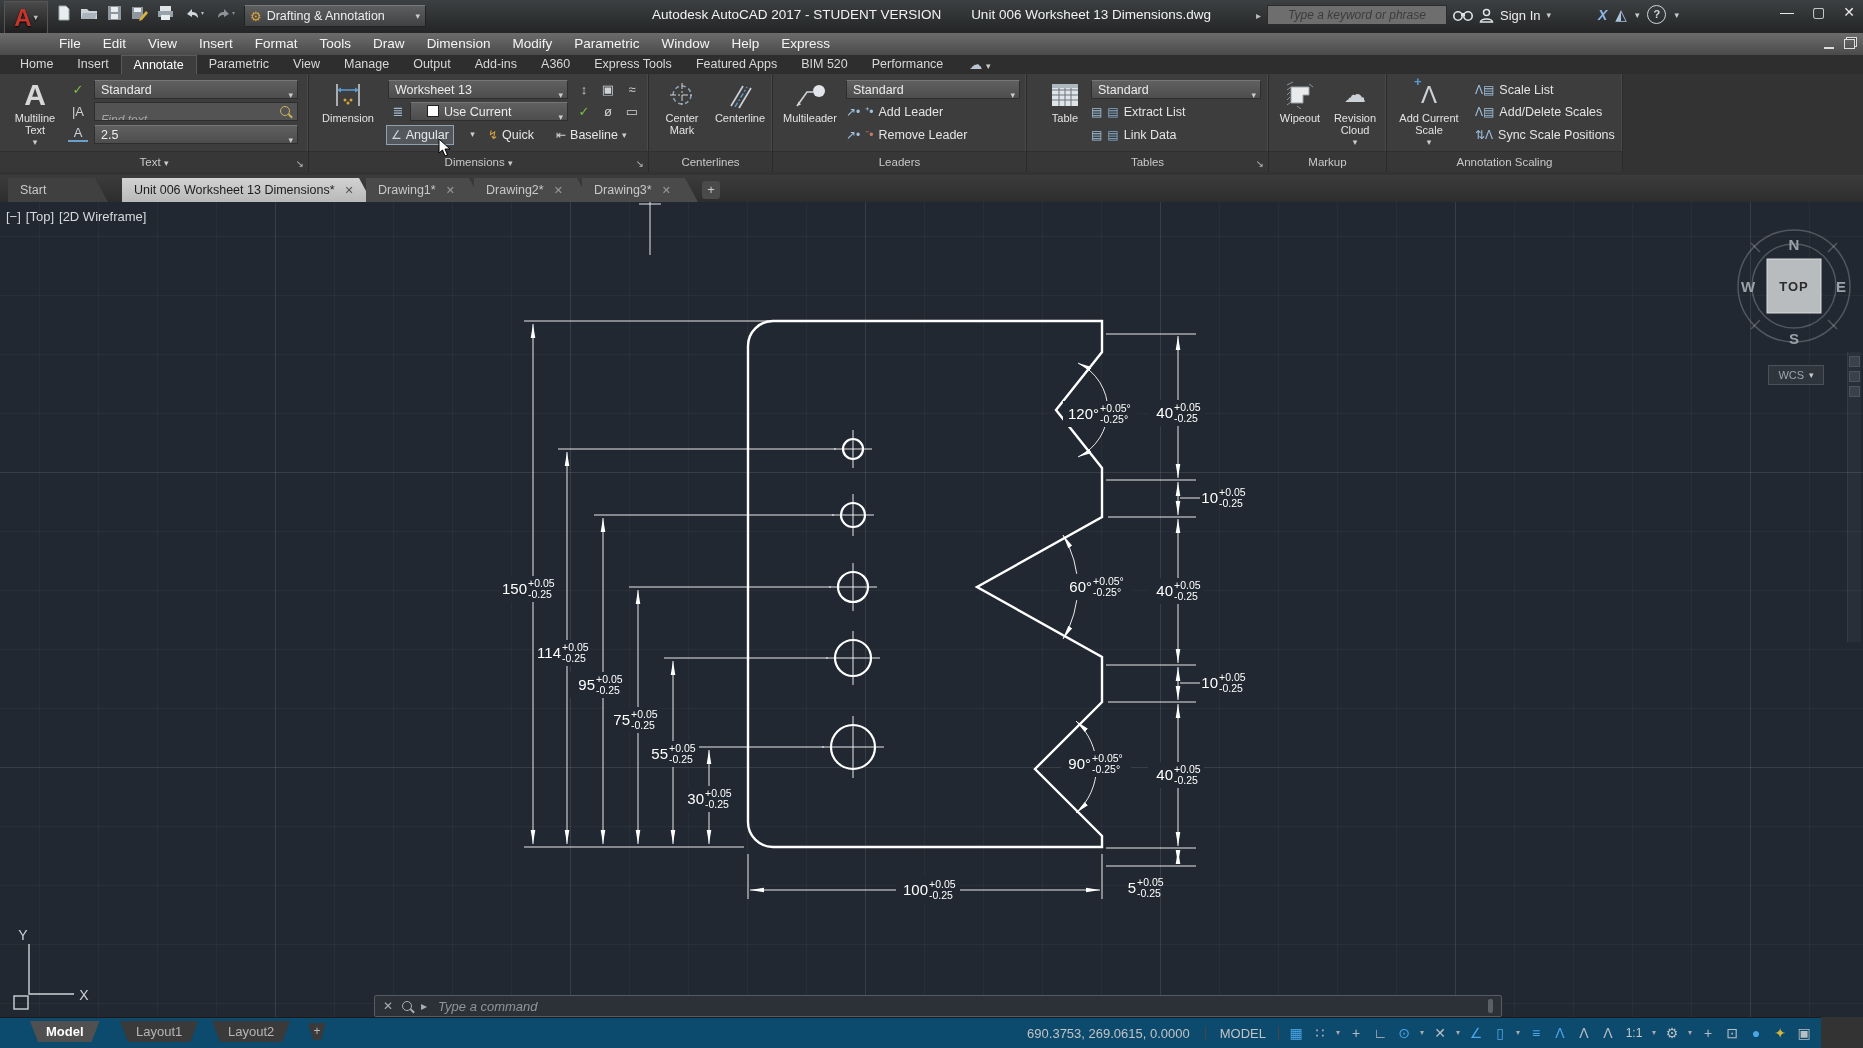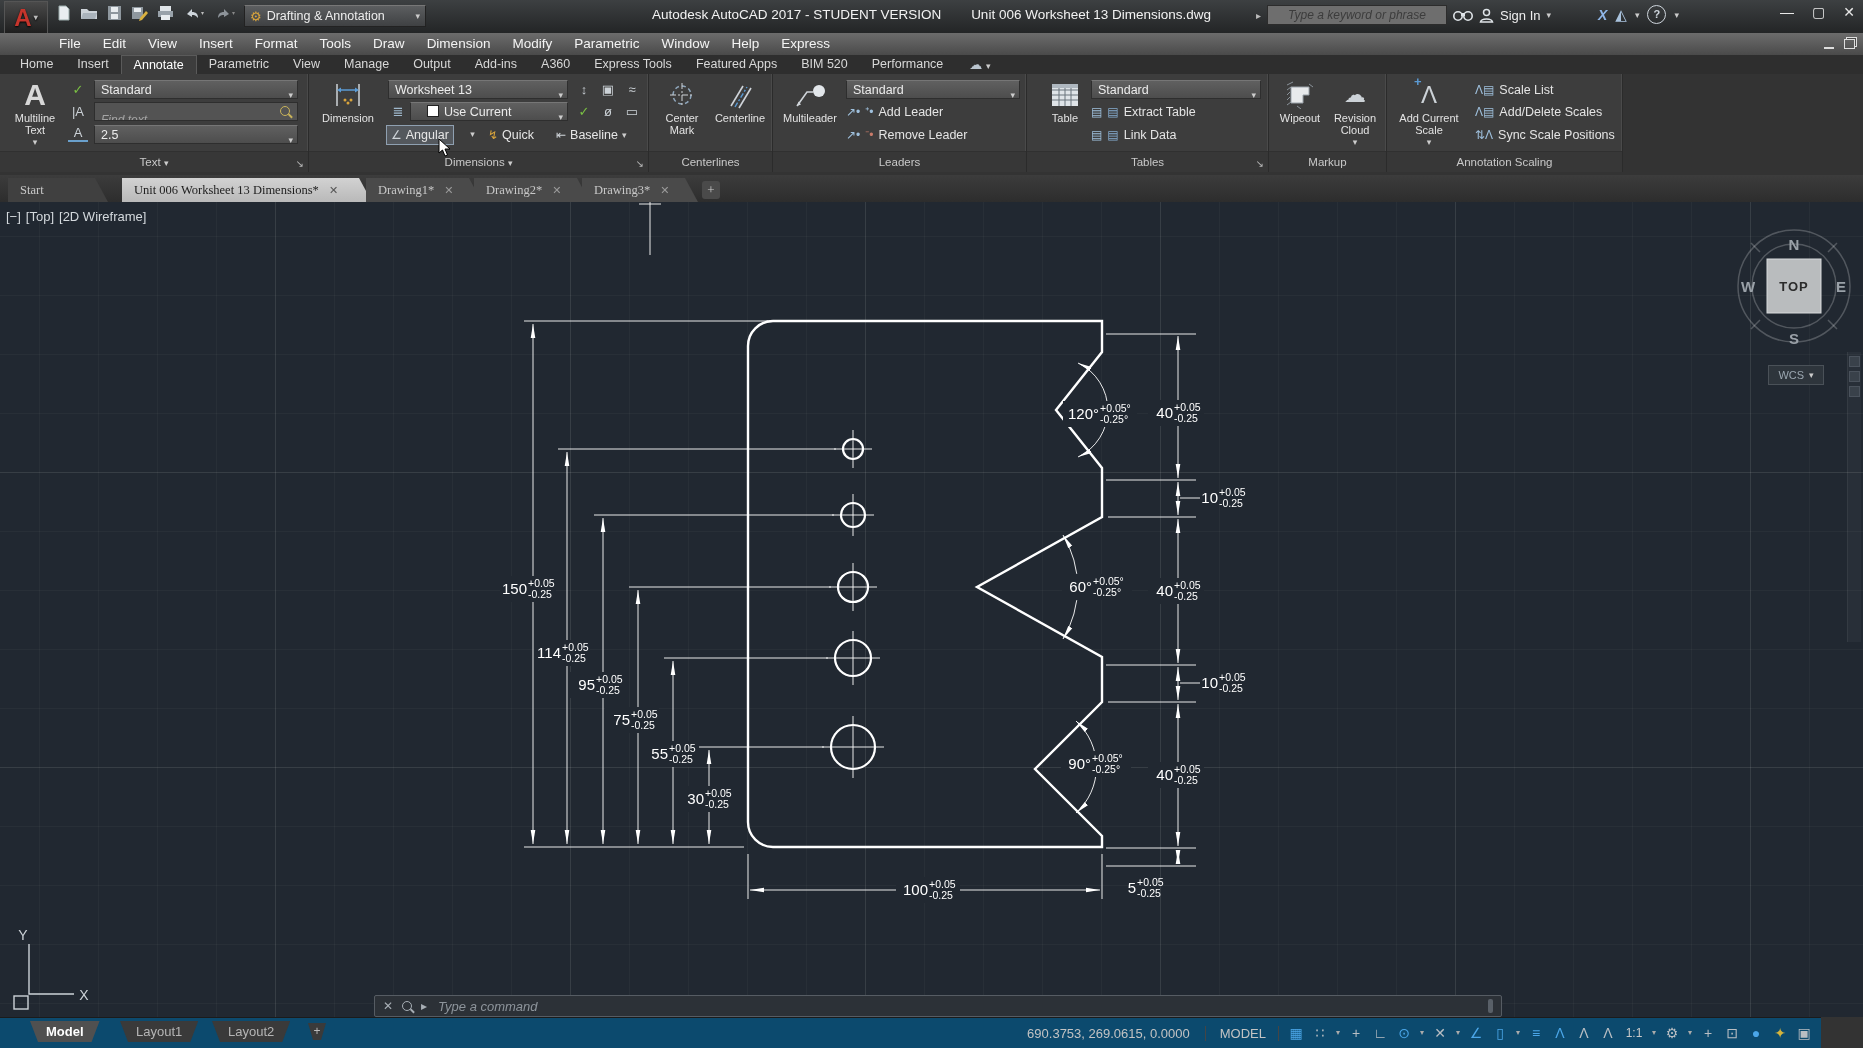--- a/index.html
+++ b/index.html
@@ -49,21 +49,21 @@
   .ric{position:absolute;width:20px;height:19px;text-align:center;line-height:19px;font-size:13px;color:#ccd2d7;}
   .tbtn{position:absolute;height:19px;display:flex;align-items:center;gap:4px;padding:0 4px;color:#e6e6e6;font-size:12.5px;}
   .tbtn .ti{font-size:12px;color:#cfd4d9;}
   .tbtn.hl{background:#54585d;border:1px solid #8fa0b1;height:18px;}
   .caretbox{position:absolute;width:13px;height:19px;text-align:center;line-height:19px;}
   .rowlbl{position:absolute;height:19px;display:flex;align-items:center;gap:5px;color:#e4e4e4;font-size:12.5px;}
   .rowlbl .ti{color:#9fc0dd;font-size:12px;}
   .mag{position:relative;display:inline-block;width:8px;height:8px;border:1.5px solid #c9b35a;border-radius:50%;}
   .mag:after{content:"";position:absolute;width:5px;height:1.5px;background:#c9b35a;transform:rotate(45deg);left:7px;top:8px;}
   
-  .doctabs{position:absolute;left:0;top:175px;width:1863px;height:27px;background:linear-gradient(#3c3c3c,#2d2d2d);border-bottom:1px solid #1f1f1f;font-family:Liberation Serif, serif;}
+  .doctabs{position:absolute;left:0;top:175px;width:1863px;height:27px;background:linear-gradient(#3c3c3c,#2d2d2d);border-bottom:1px solid #1f1f1f;}
   .dtab{position:absolute;top:3px;height:24px;font-size:12.5px;line-height:24px;padding:0 12px;color:#c8c8c8;background:#4a4a4a;clip-path:polygon(0 0,calc(100% - 13px) 0,100% 100%,0 100%);}
   .dtab .x{margin-left:10px;color:#9a9a9a;font-size:11px;}
   .dtab.start{background:#404040;}
   .dtab.on{background:linear-gradient(#d2d2d2,#b9b9b9);color:#1d1d1d;}
   .dtab.on .x{color:#555;}
   .dplus{position:absolute;top:6px;width:18px;height:18px;background:#4a4a4a;border-radius:3px;color:#ccc;text-align:center;line-height:18px;font-size:13px;}
   
   .canvas{position:absolute;left:0;top:202px;width:1863px;height:815px;background-color:#212831;
     background-image:linear-gradient(rgba(255,255,255,0.07) 1px,transparent 1px),linear-gradient(90deg,rgba(255,255,255,0.07) 1px,transparent 1px),linear-gradient(rgba(255,255,255,0.033) 1px,transparent 1px),linear-gradient(90deg,rgba(255,255,255,0.033) 1px,transparent 1px);
     background-size:295px 295px,295px 295px,59px 59px,59px 59px;background-position:-20px -25px,-20px -25px,-20px -25px,-20px -25px;}
@@ -343,21 +343,21 @@
               </g>
               <rect x="2" y="3" width="26" height="4" fill="#aeb7bf"></rect>
             </svg>
         </span>
         <span>Table</span>
       </div>
       <div class="combo" style="left:64px;top:6px;width:170px;"><span>Standard</span><span class="cv">▾</span></div>
       <div class="rowlbl" style="left:64px;top:28px;">
           <span class="ti">▤</span>
           <span class="ti" style="color:#86add1;">▤</span>
-          <span>Extract Table</span>
+          <span>Extract List</span>
         </div>
       <div class="rowlbl" style="left:64px;top:51px;">
           <span class="ti">▤</span>
           <span class="ti" style="color:#86add1;">▤</span>
           <span>Link Data</span>
         </div>
       <div class="pfoot"><span>Tables</span></div>
       <span class="pexp">↘</span>
     </div>
 

